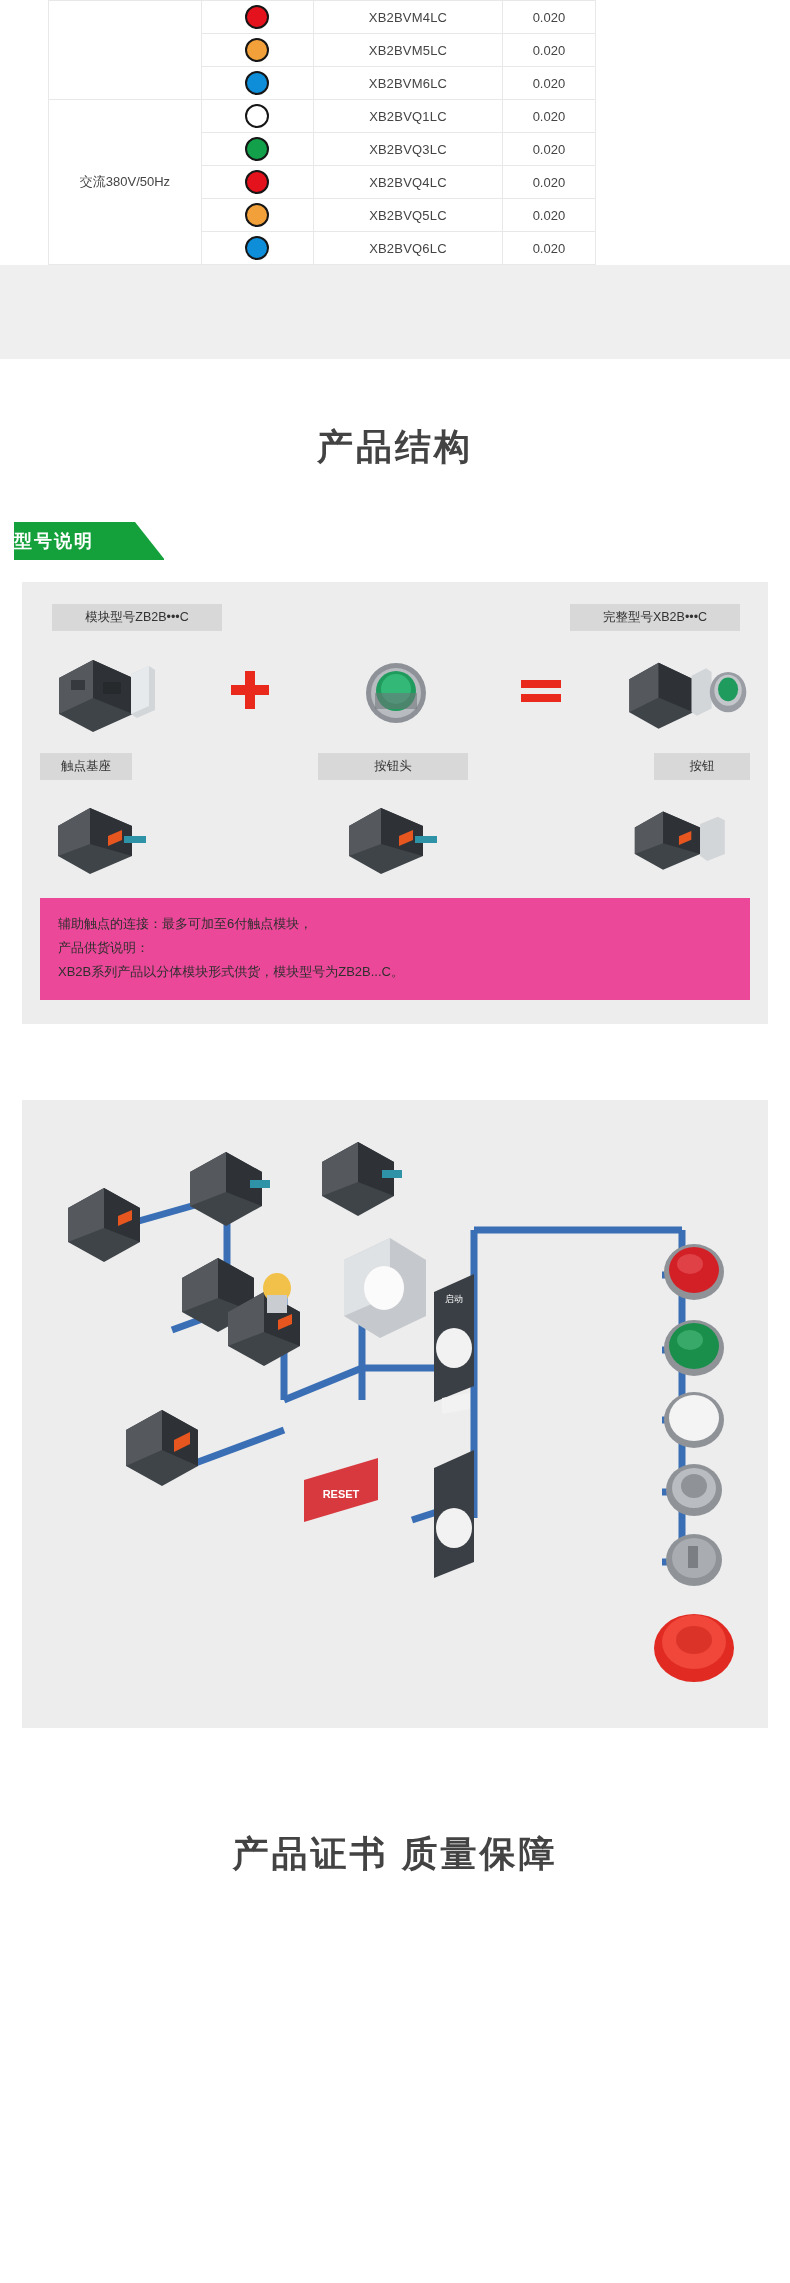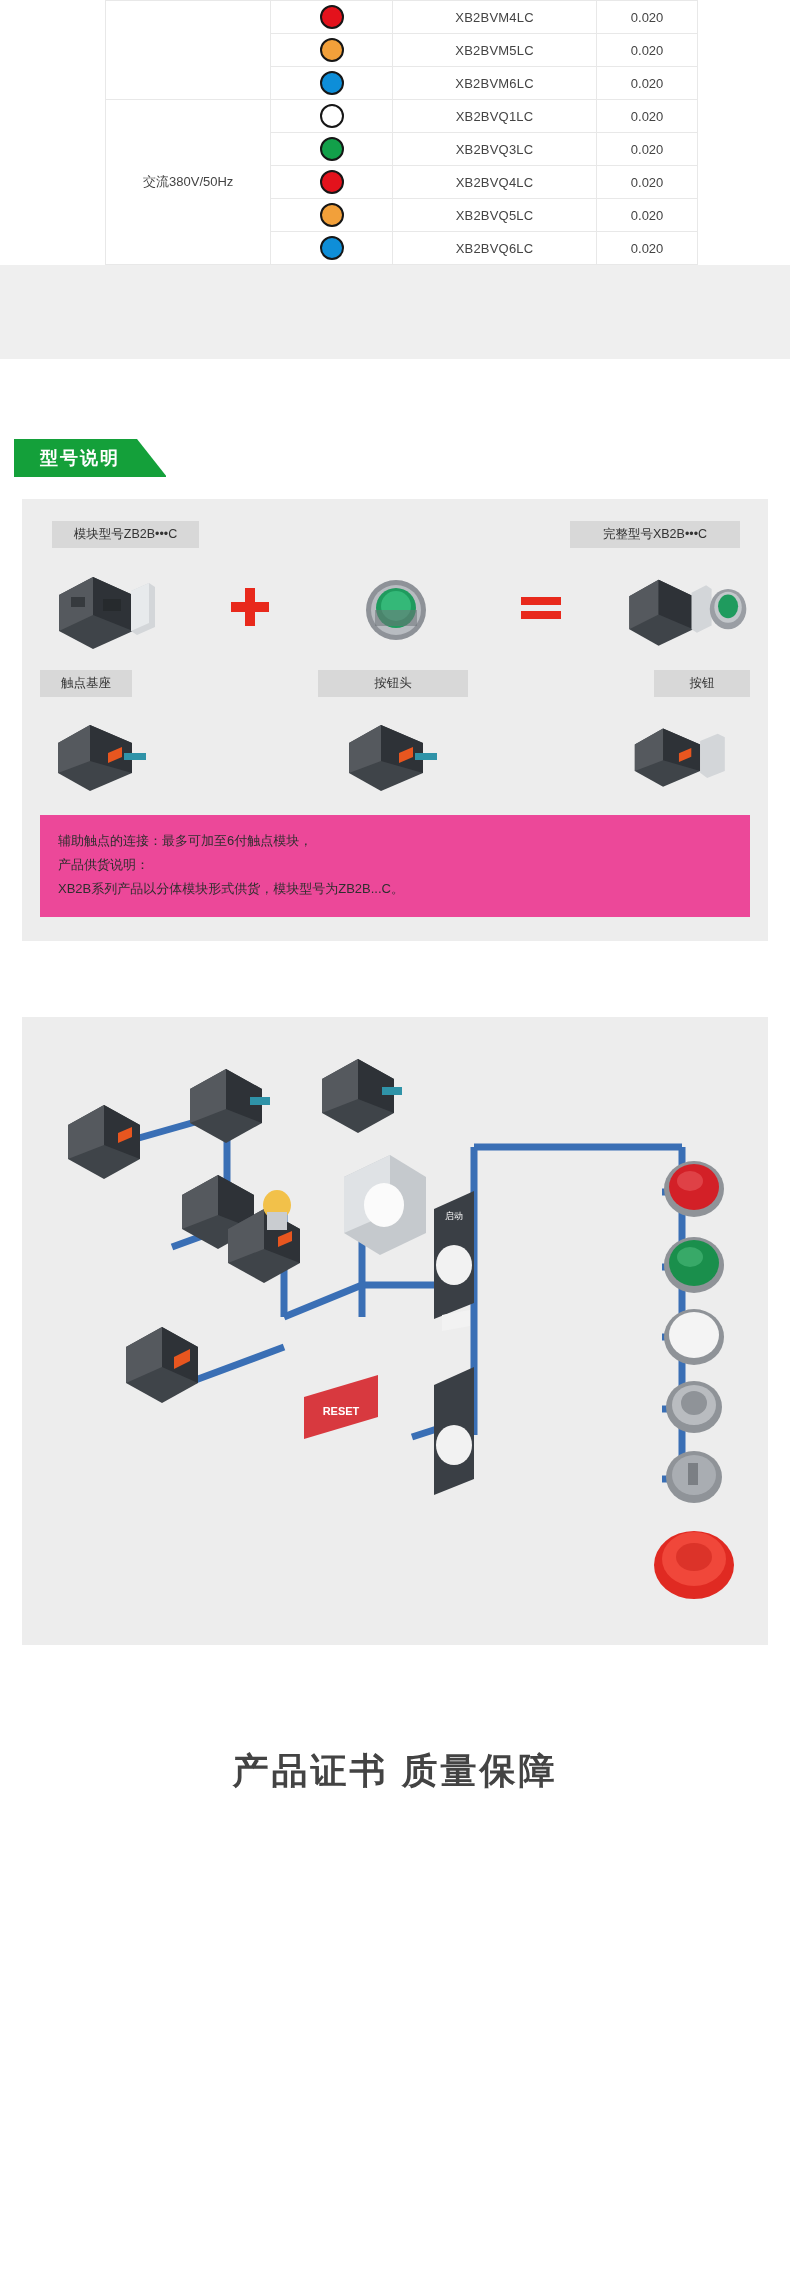--- a/index.html
+++ b/index.html
@@ -6,21 +6,21 @@
   html, body {
     width: 790px;
     background: #ffffff;
     font-family: "Liberation Sans", "DejaVu Sans", sans-serif;
     color: #333;
   }
   .page { width: 790px; position: relative; background: #fff; }
 
   
   .table-wrap { width: 790px; background: #fff; padding: 0 0 0 0; }
-  table.spec { border-collapse: collapse; margin-left: 105px; width: 593px; table-layout: fixed; }
+  table.spec { border-collapse: collapse; margin-left: 48px; width: 548px; table-layout: fixed; }
   table.spec td {
     border: 1px solid #e8e8e8;
     height: 33px;
     text-align: center;
     vertical-align: middle;
     font-size: 13px;
     color: #444;
     background: #fff;
     padding: 0 4px;
   }
@@ -52,21 +52,21 @@
   .ribbon {
     position: relative;
     display: inline-block;
     height: 38px;
     line-height: 38px;
     background: #14a03a;
     color: #fff;
     font-size: 18px;
     font-weight: bold;
     letter-spacing: 2px;
-    padding: 0 46px 0 26px;
+    padding: 0 46px 0 0;
     min-width: 150px;
   }
   .ribbon::after {
     content: "";
     position: absolute;
     right: -1px; top: 0;
     border-top: 38px solid #fff;
     border-left: 30px solid transparent;
   }
 
@@ -79,21 +79,21 @@
   }
   .tagrow { display: flex; align-items: center; justify-content: space-between; }
   .tag {
     background: #d8d8d8;
     color: #333;
     font-size: 12.5px;
     padding: 5px 12px;
     text-align: center;
     white-space: nowrap;
   }
-  .tag.w-left { width: 147px; }
+  .tag.w-left { width: 170px; }
   .tag.w-right { width: 170px; }
   .tagrow .spacer { flex: 1; }
 
   .equation { display: flex; align-items: center; justify-content: space-between; margin-top: 16px; }
   .eq-cell { width: 128px; height: 92px; display: flex; align-items: center; justify-content: center; }
   .op { color: #e8291c; font-weight: bold; font-size: 40px; line-height: 1; }
   .op.eq { font-size: 34px; letter-spacing: -2px; }
 
   .labelrow { display: flex; justify-content: space-between; margin-top: 14px; }
   .lbl {
@@ -203,20 +203,21 @@
           <td class="c-weight">0.020</td>
         </tr>
 
       </tbody>
     </table>
   </div>
 
   <div class="gap-gray"></div>
   <div class="gap-white"></div>
 
+  <div class="big-title">产品结构</div>
 
   <div style="height:34px"></div>
 
   <div class="ribbon-row">
     <div class="ribbon">型号说明</div>
   </div>
 
   <div class="panel">
 
     <div class="tagrow">

